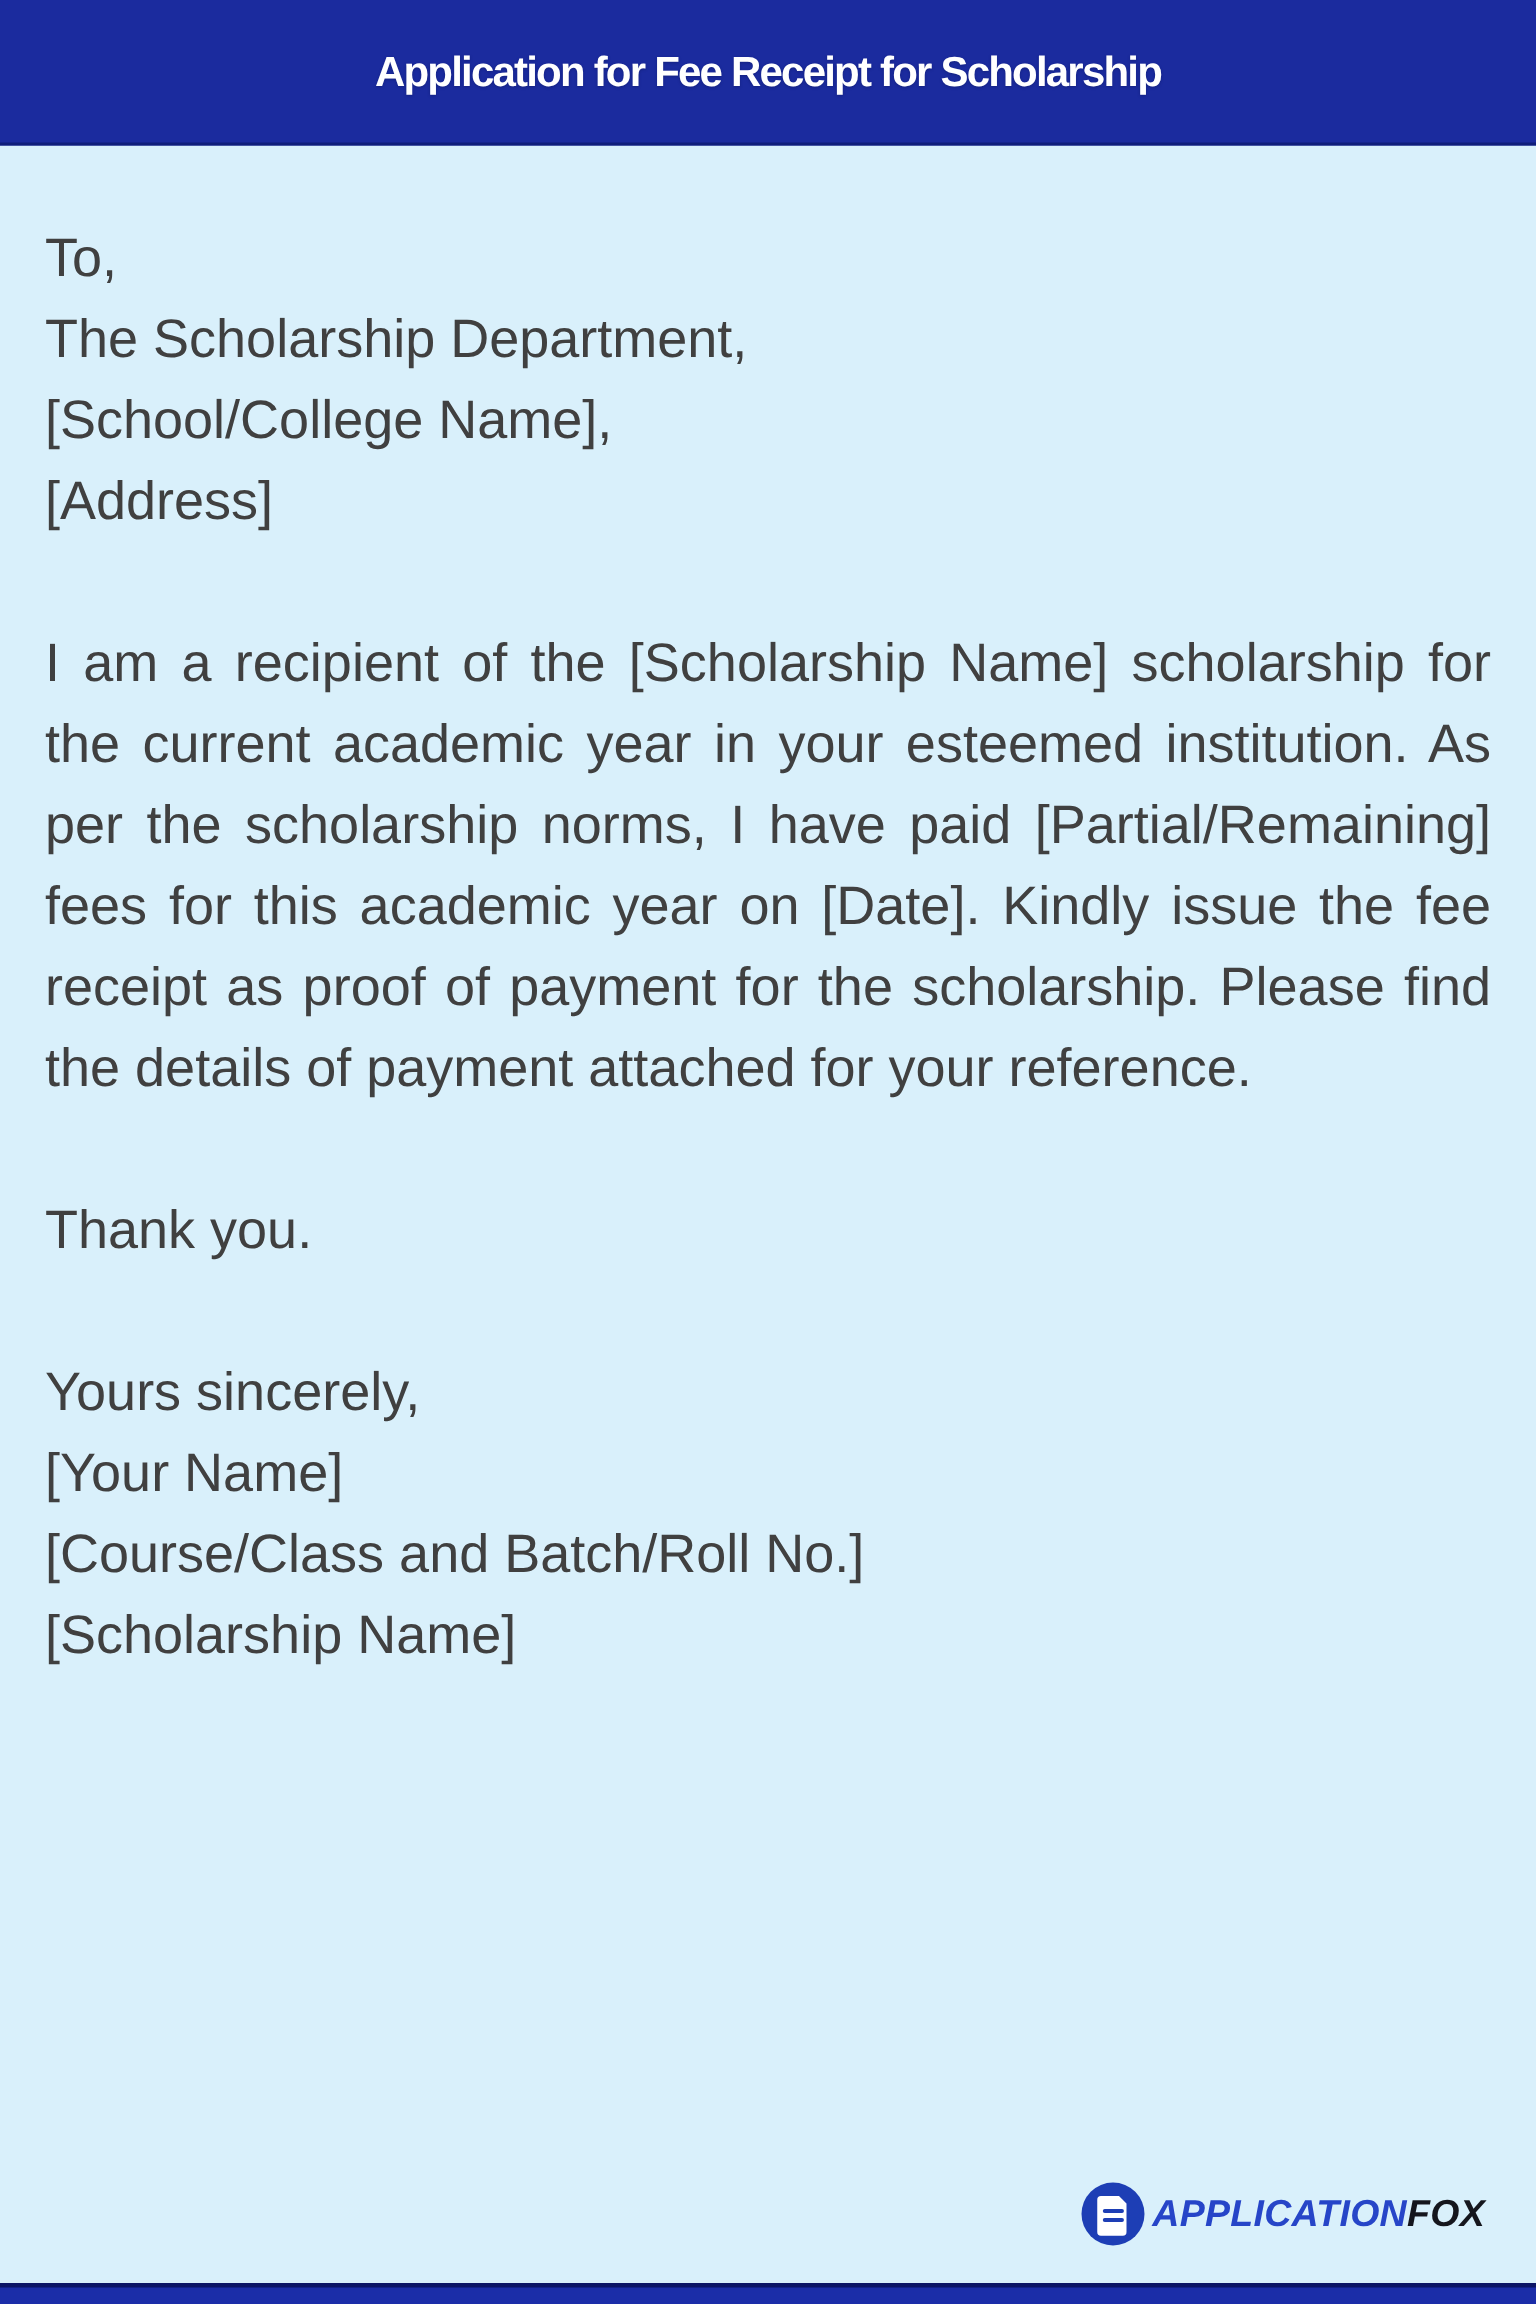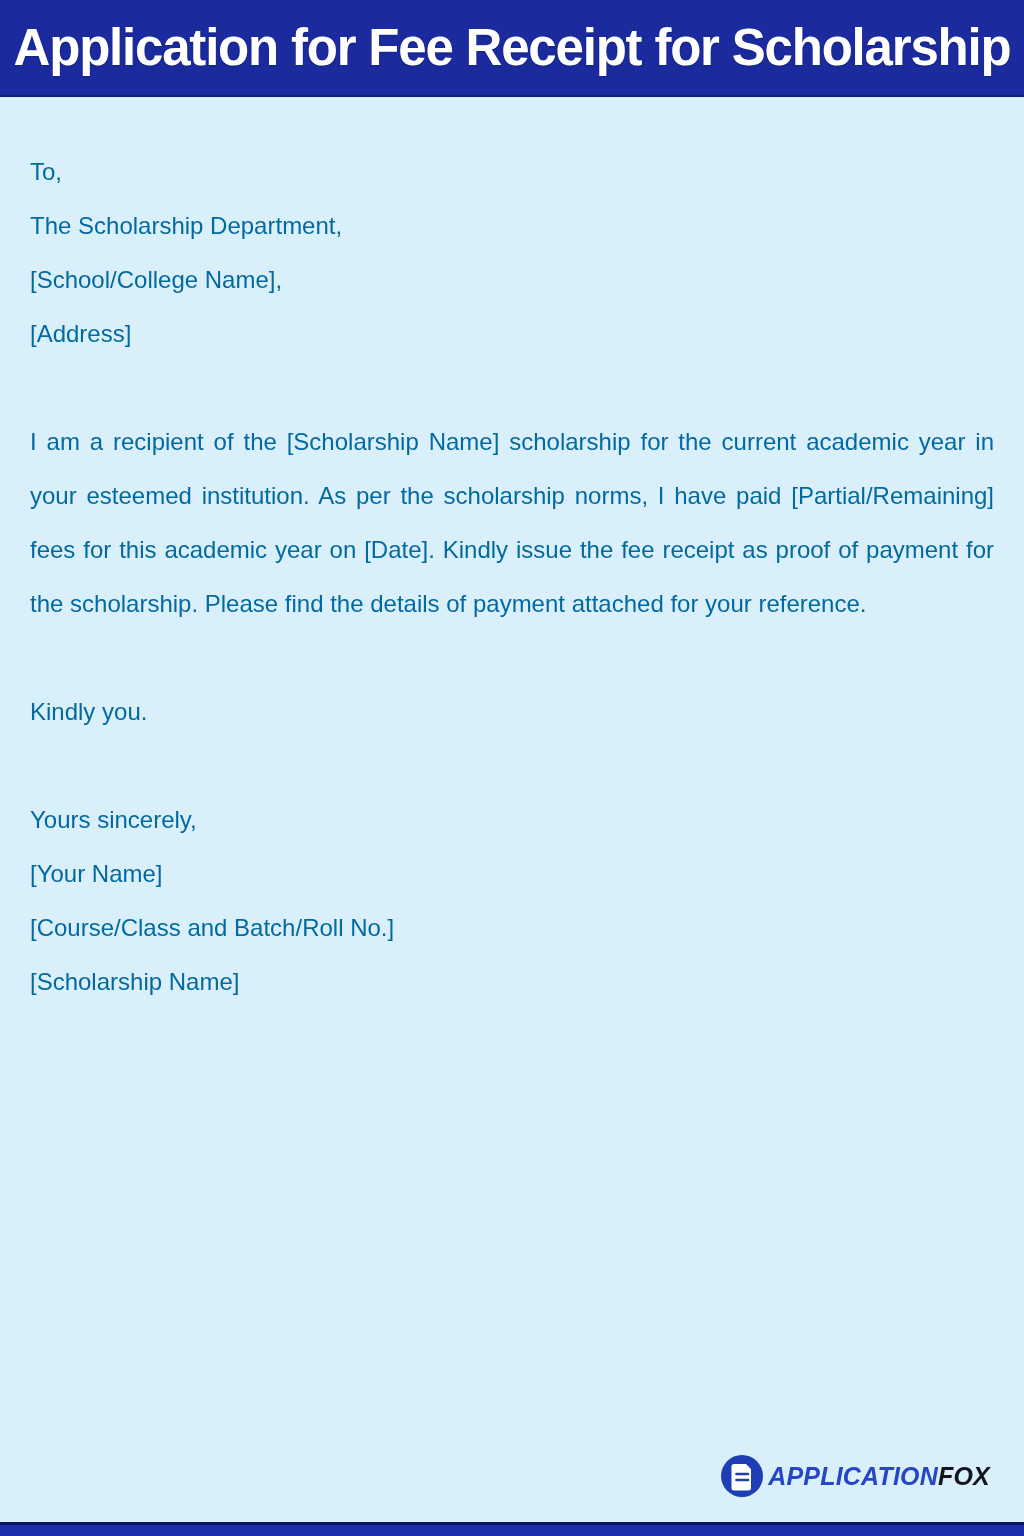--- a/index.html
+++ b/index.html
@@ -17,31 +17,31 @@
     height: 97px;
     background: #1b2b9e;
     display: flex;
     align-items: center;
     justify-content: center;
     border-bottom: 2px solid #101e7a;
     box-sizing: border-box;
   }
   .header-title {
     color: #ffffff;
-    font-size: 51px;
+    font-size: 28px;
     font-weight: bold;
     letter-spacing: -1.2px;
     white-space: nowrap;
     text-shadow: 0 1px 2px rgba(10,16,70,0.35);
   }
 
   .letter {
     padding: 48px 30px 0 30px;
-    color: #0369a1;
-    font-size: 24px;
+    color: #404040;
+    font-size: 36px;
     line-height: 54px;
   }
   .block {
     margin: 0 0 54px 0;
     white-space: pre-line;
   }
   .subject-line { white-space: nowrap; }
   .body-paragraph {
     text-align: justify;
     white-space: normal;
@@ -90,21 +90,21 @@
   <div class="letter">
     <div class="block">To,
 The Scholarship Department,
 [School/College Name],
 [Address]</div>
 
 
 
     <div class="block body-paragraph">I am a recipient of the [Scholarship Name] scholarship for the current academic year in your esteemed institution. As per the scholarship norms, I have paid [Partial/Remaining] fees for this academic year on [Date]. Kindly issue the fee receipt as proof of payment for the scholarship. Please find the details of payment attached for your reference.</div>
 
-    <div class="block">Kindly you.</div>
+    <div class="block">Thank you.</div>
 
     <div class="block signature-block">Yours sincerely,
 [Your Name]
 [Course/Class and Batch/Roll No.]
 [Scholarship Name]</div>
   </div>
 
   <div class="logo-row">
     <svg class="logo-badge" viewBox="0 0 44 44">
       <circle cx="22" cy="22" r="21" fill="#1d3eb5"></circle>

